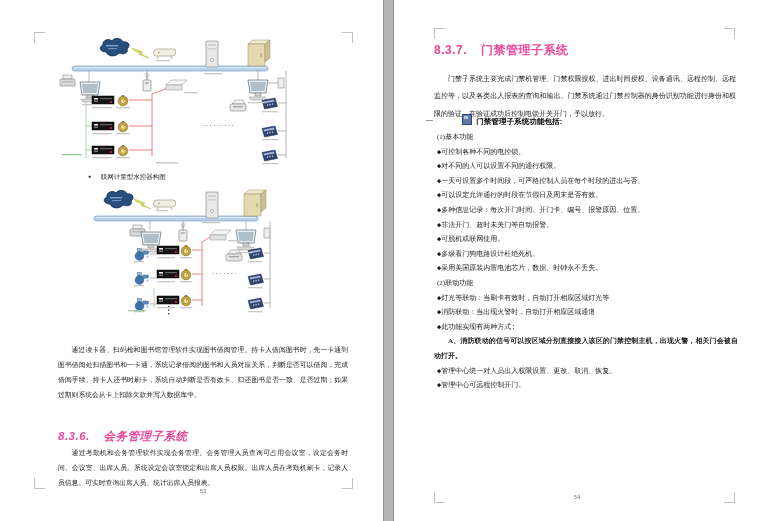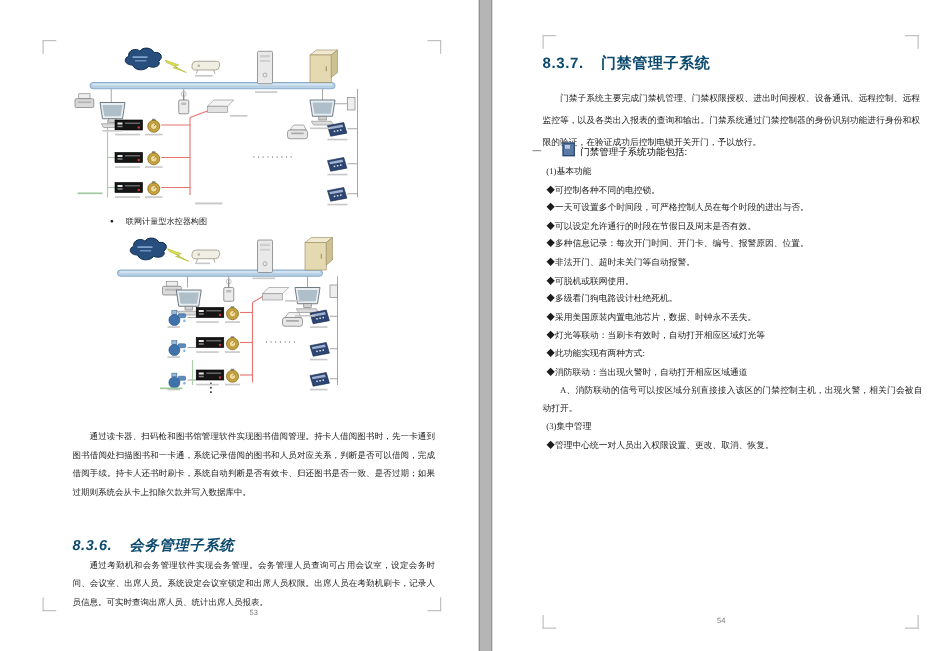--- a/index.html
+++ b/index.html
@@ -12,42 +12,42 @@
   #right-page{left:394px;width:366px;}
   #page-gap{position:absolute;top:0;left:383px;width:11px;height:521px;
     background:#b5b5b5;border-left:1px solid #8f8f8f;border-right:1px solid #8f8f8f;box-sizing:border-box;}
   
   .crop{position:absolute;width:10px;height:10px;}
   .crop.tl{border-left:1px solid #c2c2c2;border-top:1px solid #c2c2c2;}
   .crop.tr{border-right:1px solid #c2c2c2;border-top:1px solid #c2c2c2;}
   .crop.bl{border-left:1px solid #c2c2c2;border-bottom:1px solid #c2c2c2;}
   .crop.br{border-right:1px solid #c2c2c2;border-bottom:1px solid #c2c2c2;}
 
-  .h2{position:absolute;font-weight:bold;color:#0c4a6e;font-size:11.5px;letter-spacing:.5px;white-space:nowrap;}
+  .h2{position:absolute;font-weight:bold;color:#ec4899;font-size:11.5px;letter-spacing:.5px;white-space:nowrap;}
   .h2 .num{margin-right:10px;}
   .body-p{position:absolute;font-family:"Liberation Serif",serif;color:#1c1c1c;
     font-size:6.8px;line-height:15.2px;text-align:justify;text-indent:2em;}
   .pagenum{position:absolute;font-size:6px;color:#777;width:60px;text-align:center;}
 
   .caption{position:absolute;font-size:6.5px;color:#222;font-family:"Liberation Serif",serif;white-space:nowrap;}
   .caption .dot{font-size:5px;vertical-align:1px;margin-right:8px;}
 
   
   #intro{left:40px;top:64px;width:302px;line-height:17.4px;font-size:7px;}
-  #features-head{position:absolute;left:40px;top:114px;font-size:7.6px;font-weight:normal;color:#000;
+  #features-head{position:absolute;left:52px;top:114px;font-size:7.6px;font-weight:bold;color:#000;
     font-family:"Liberation Sans",sans-serif;padding-left:16px;white-space:nowrap;}
   .anchor-ico{display:inline-block;width:8px;height:9px;background:#5b79a5;border:1px solid #2e4a75;
     vertical-align:-1px;margin-right:2px;position:relative;}
   .anchor-ico::after{content:"";position:absolute;left:1px;top:1px;width:4px;height:3px;background:#b9cade;}
   #feature-list{position:absolute;left:40px;top:130px;width:304px;}
   #feature-list p{margin:0;font-family:"Liberation Serif",serif;font-size:7px;line-height:14.6px;
     color:#1c1c1c;text-align:justify;}
   #feature-list p.num{padding-left:3px;}
-  #feature-list p.b{padding-left:3px;}
-  #feature-list p.sub{text-indent:14px;}
+  #feature-list p.b{padding-left:3px;font-family:Liberation Mono, monospace;}
+  #feature-list p.sub{text-indent:14px;font-weight:bold;}
   #rev-mark{position:absolute;left:32px;top:120px;width:7px;height:1px;background:#9a9a9a;}
 
   svg .lbl{fill:#c8c8c8;}
   svg text{font-family:"DejaVu Sans",sans-serif;}
 </style>
 </head>
 <body>
 
 <svg width="0" height="0" style="position:absolute" aria-hidden="true">
   <defs>
@@ -321,47 +321,49 @@
     <span class="anchor-ico"></span>
     <span>门禁管理子系统功能包括:</span>
   </div>
 
   <div id="feature-list">
 
       <p class="num">(1)基本功能</p>
 
       <p class="b">◆可控制各种不同的电控锁。</p>
 
+      <p class="b">◆对不同的人可以设置不同的通行权限。</p>
 
       <p class="b">◆一天可设置多个时间段，可严格控制人员在每个时段的进出与否。</p>
 
       <p class="b">◆可以设定允许通行的时段在节假日及周末是否有效。</p>
 
       <p class="b">◆多种信息记录：每次开门时间、开门卡、编号、报警原因、位置。</p>
 
       <p class="b">◆非法开门、超时未关门等自动报警。</p>
 
 
       <p class="b">◆可脱机或联网使用。</p>
 
       <p class="b">◆多级看门狗电路设计杜绝死机。</p>
 
       <p class="b">◆采用美国原装内置电池芯片，数据、时钟永不丢失。</p>
 
+      <p class="num">(2)联动功能</p>
 
 
       <p class="b">◆灯光等联动：当刷卡有效时，自动打开相应区域灯光等</p>
 
+      <p class="b">◆消防联动：当出现火警时，自动打开相应区域通道</p>
+
       <p class="b">◆此功能实现有两种方式:</p>
 
-      <p class="b">◆消防联动：当出现火警时，自动打开相应区域通道</p>
-
       <p class="sub">A、消防联动的信号可以按区域分别直接接入该区的门禁控制主机，出现火警，相关门会被自动打开。</p>
 
 
-      <p class="num">(3)集中管理</p>
 
       <p class="b">◆管理中心统一对人员出入权限设置、更改、取消、恢复。</p>
 
+      <p class="b">◆管理中心可远程控制开门。</p>
     </div>
 
   <div class="pagenum" style="left:153px;top:494px;">54</div>
 </div>
 
 </body></html>

